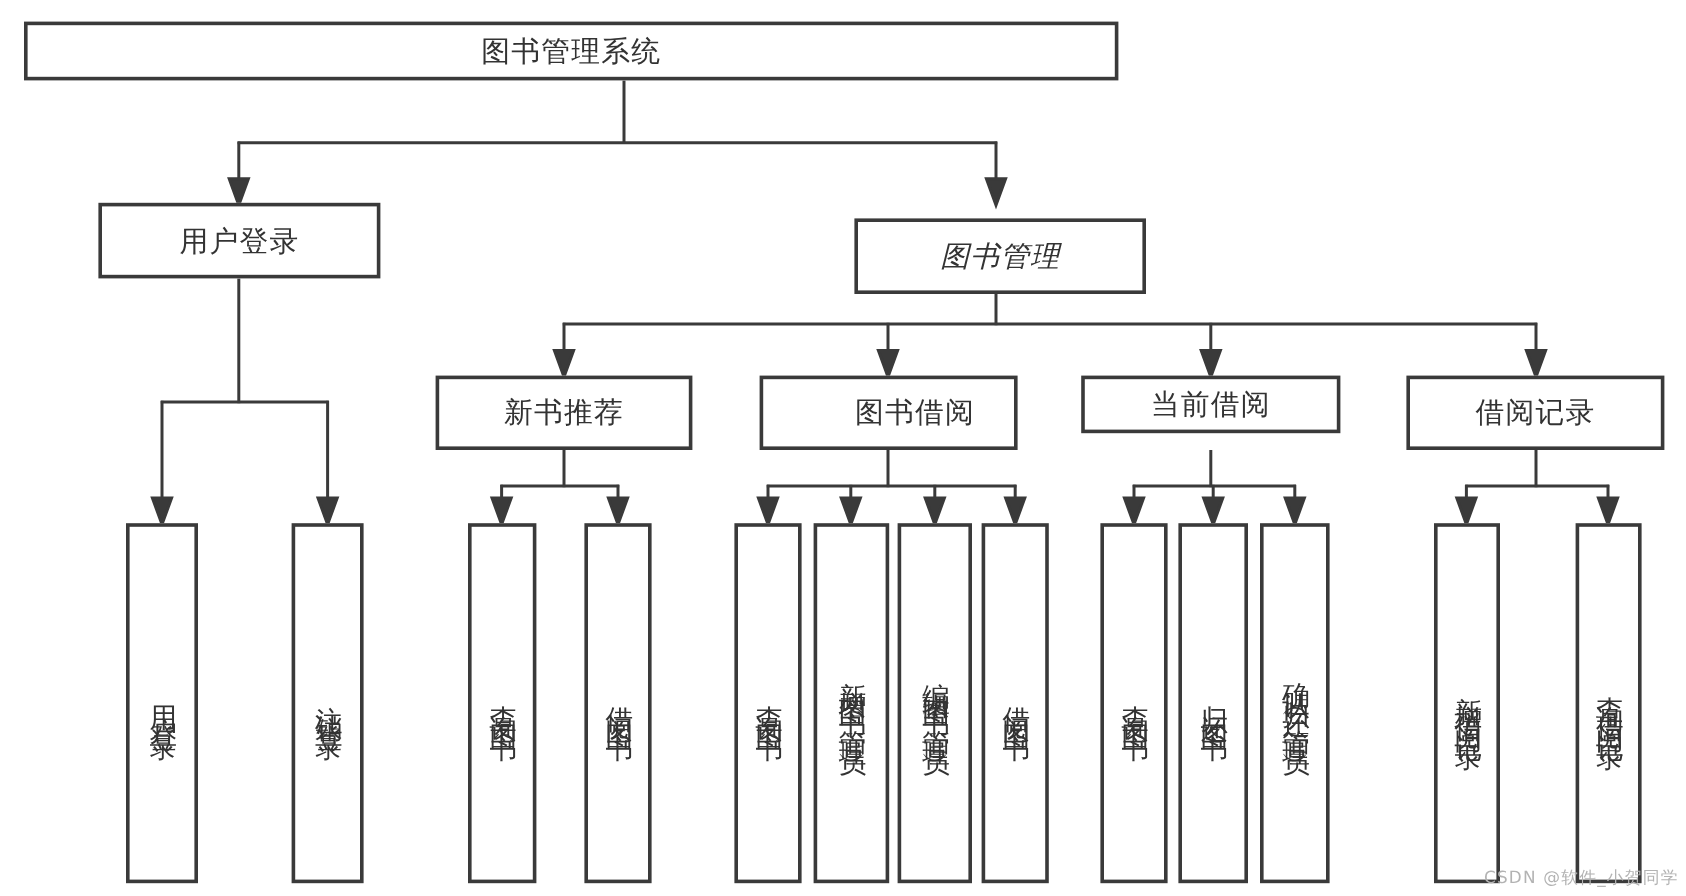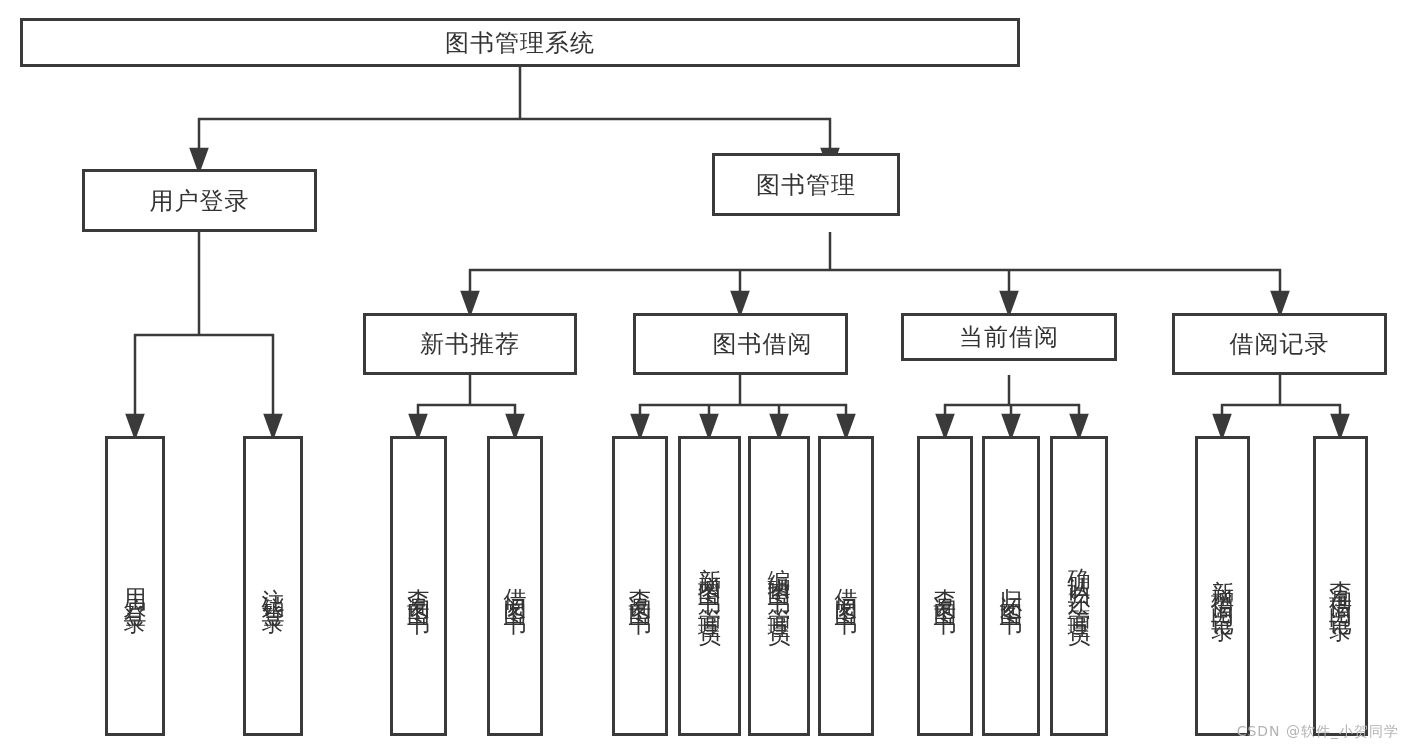--- a/index.html
+++ b/index.html
@@ -121,24 +121,24 @@
 
       <line x1="1280" y1="375" x2="1280" y2="406"></line>
       <line x1="1221" y1="405" x2="1341" y2="405"></line>
       <line x1="1222" y1="404" x2="1222" y2="418"></line>
       <line x1="1340" y1="404" x2="1340" y2="418"></line>
       <polygon points="1214,415 1230,415 1222,437"></polygon>
       <polygon points="1332,415 1348,415 1340,437"></polygon>
     </g>
   </svg>
 
-  <div class="node hbox root-box" style="left:20px; top:18px; width:1000px; height:49px;">图书管理系统</div>
+  <div class="node hbox root-box" style="left:20px; top:18px; width:912px; height:49px;">图书管理系统</div>
 
   <div class="node hbox" style="left:82px; top:169px; width:235px; height:63px;">用户登录</div>
-  <div class="node hbox" style="left:712px; top:153px; width:188px; height:63px;">图书管理</div>
+  <div class="node hbox" style="left:712px; top:182px; width:243px; height:63px;font-style:italic;">图书管理</div>
 
   <div class="node hbox" style="left:363px; top:313px; width:214px; height:62px;">新书推荐</div>
   <div class="node hbox" style="left:633px; top:313px; width:215px; height:62px;padding-left:44px;">图书借阅</div>
   <div class="node hbox" style="left:901px; top:313px; width:216px; height:48px;">当前借阅</div>
   <div class="node hbox" style="left:1172px; top:313px; width:215px; height:62px;">借阅记录</div>
 
   <div class="node vbox" style="left:105px; top:436px; width:60px; height:300px;">用户登录</div>
   <div class="node vbox" style="left:243px; top:436px; width:60px; height:300px;">注销登录</div>
 
   <div class="node vbox" style="left:390px; top:436px; width:57px; height:300px;">查询图书</div>

